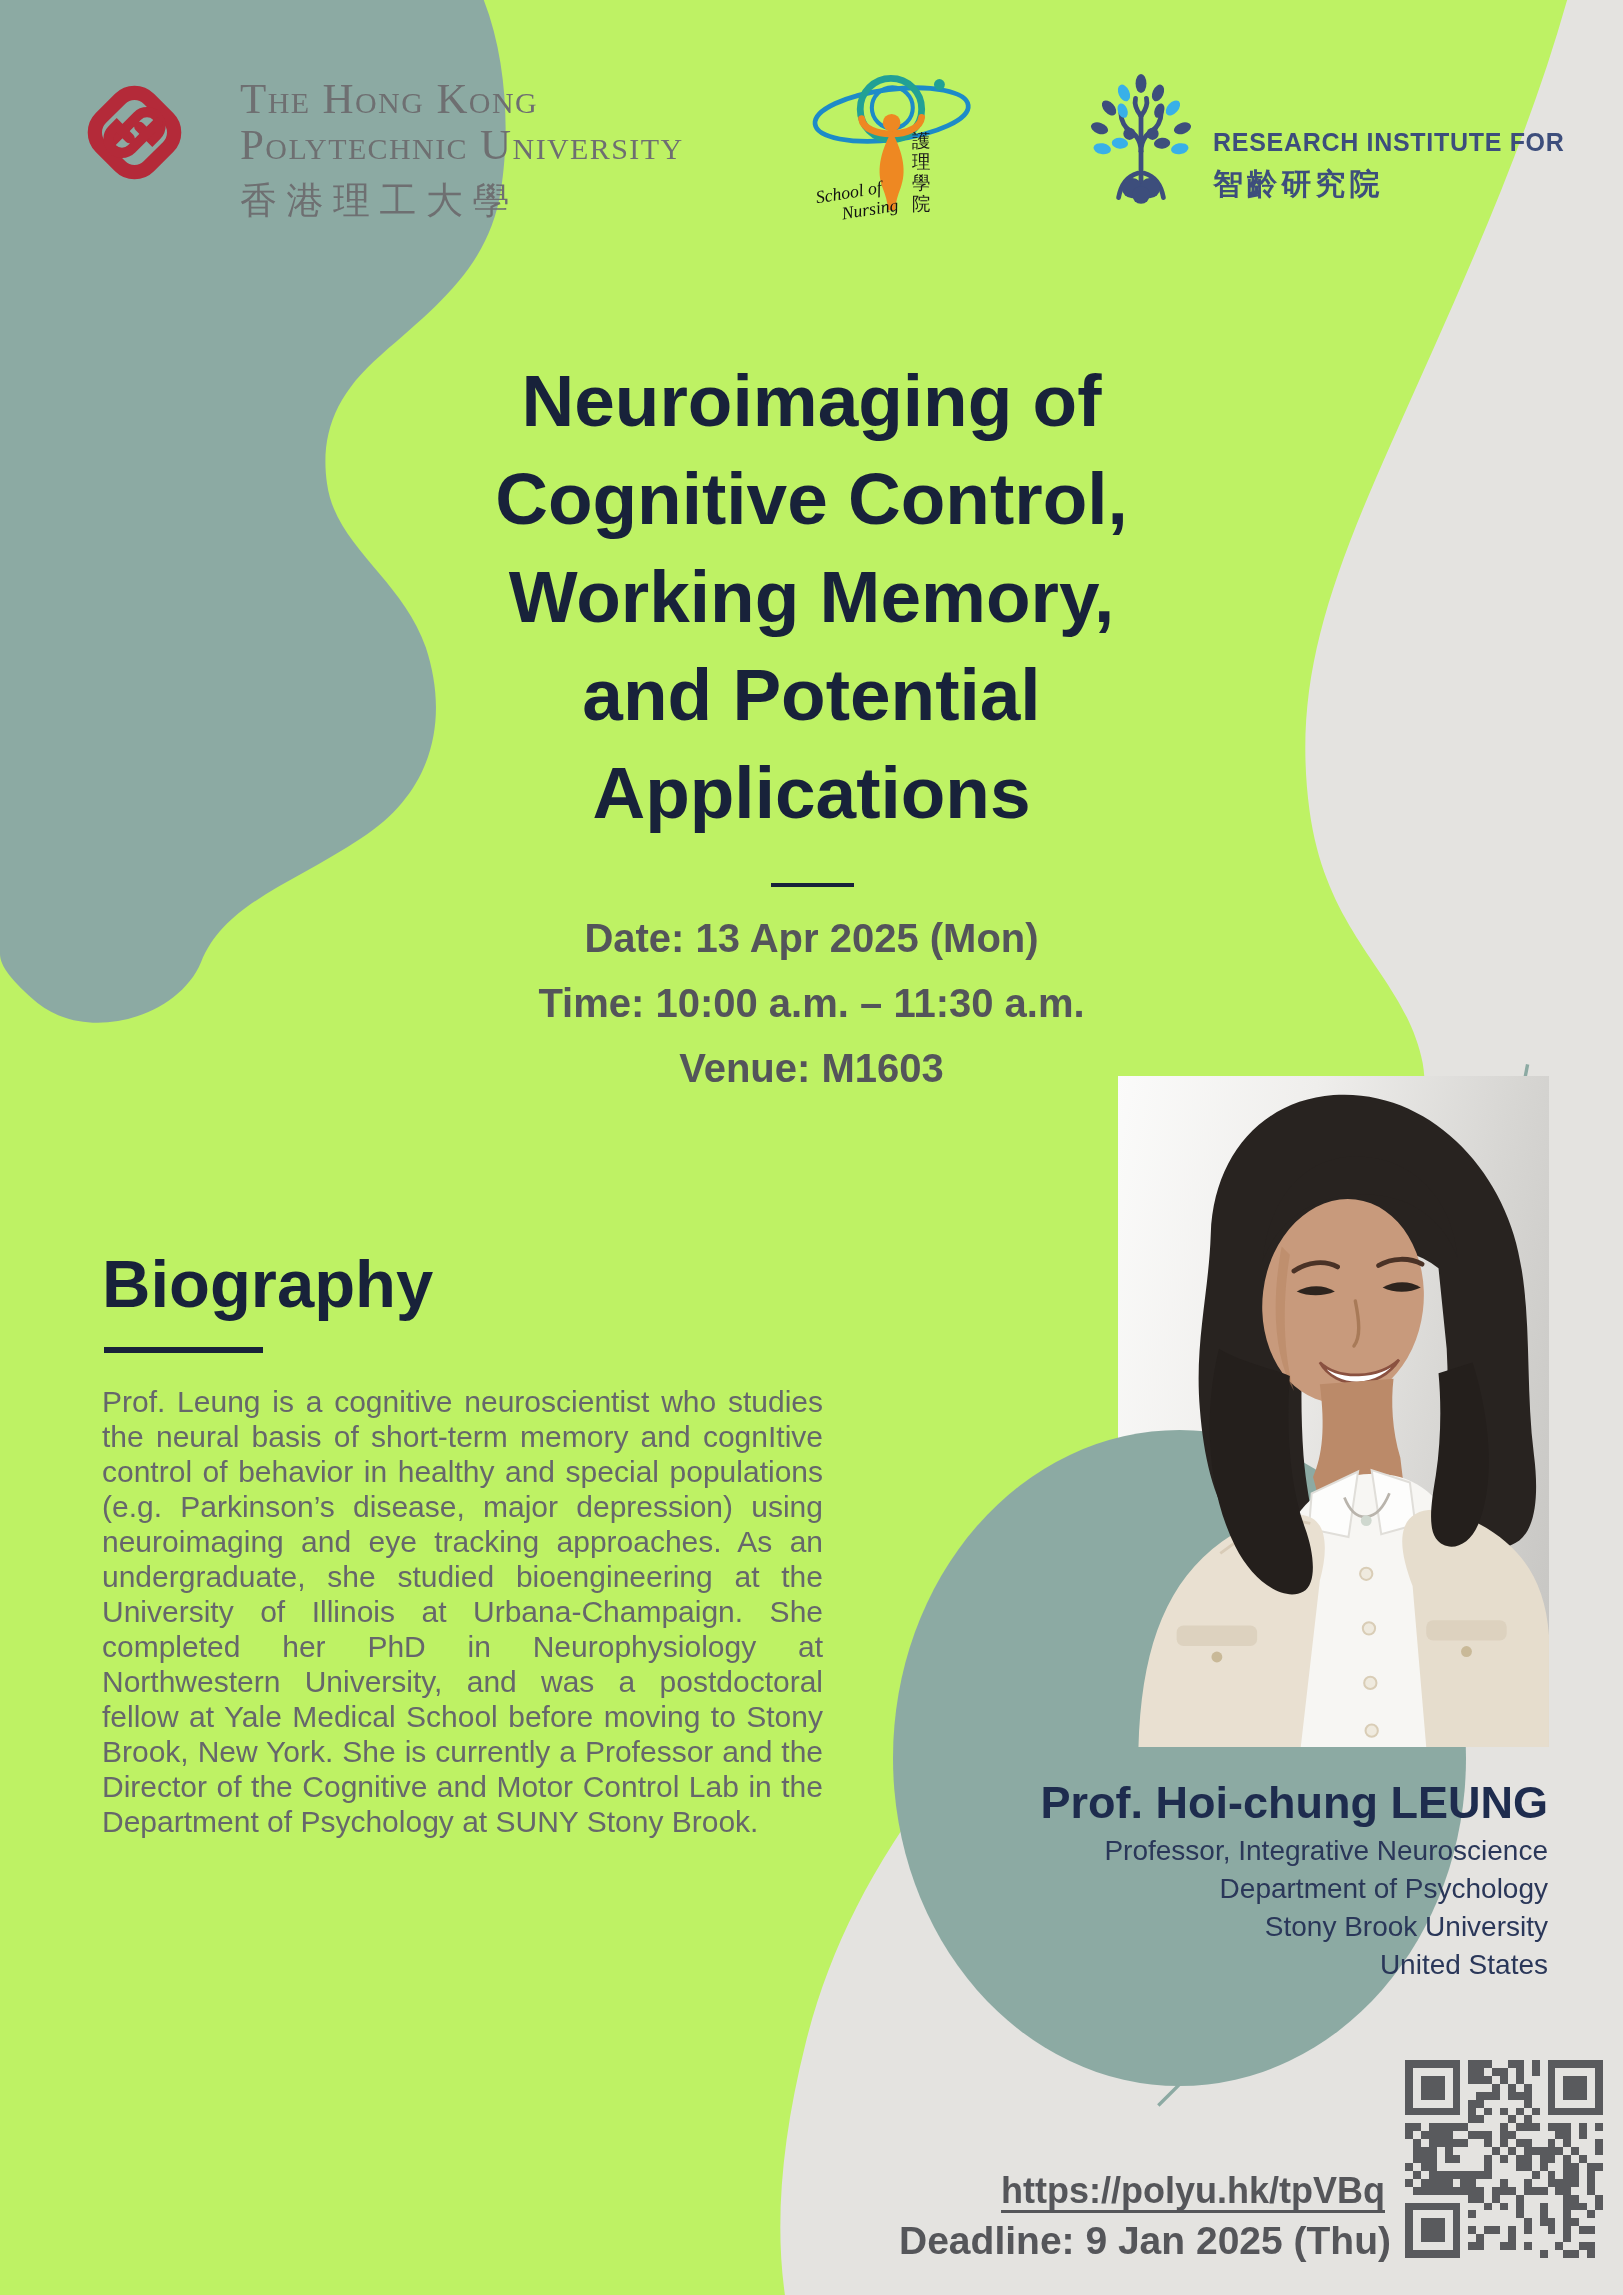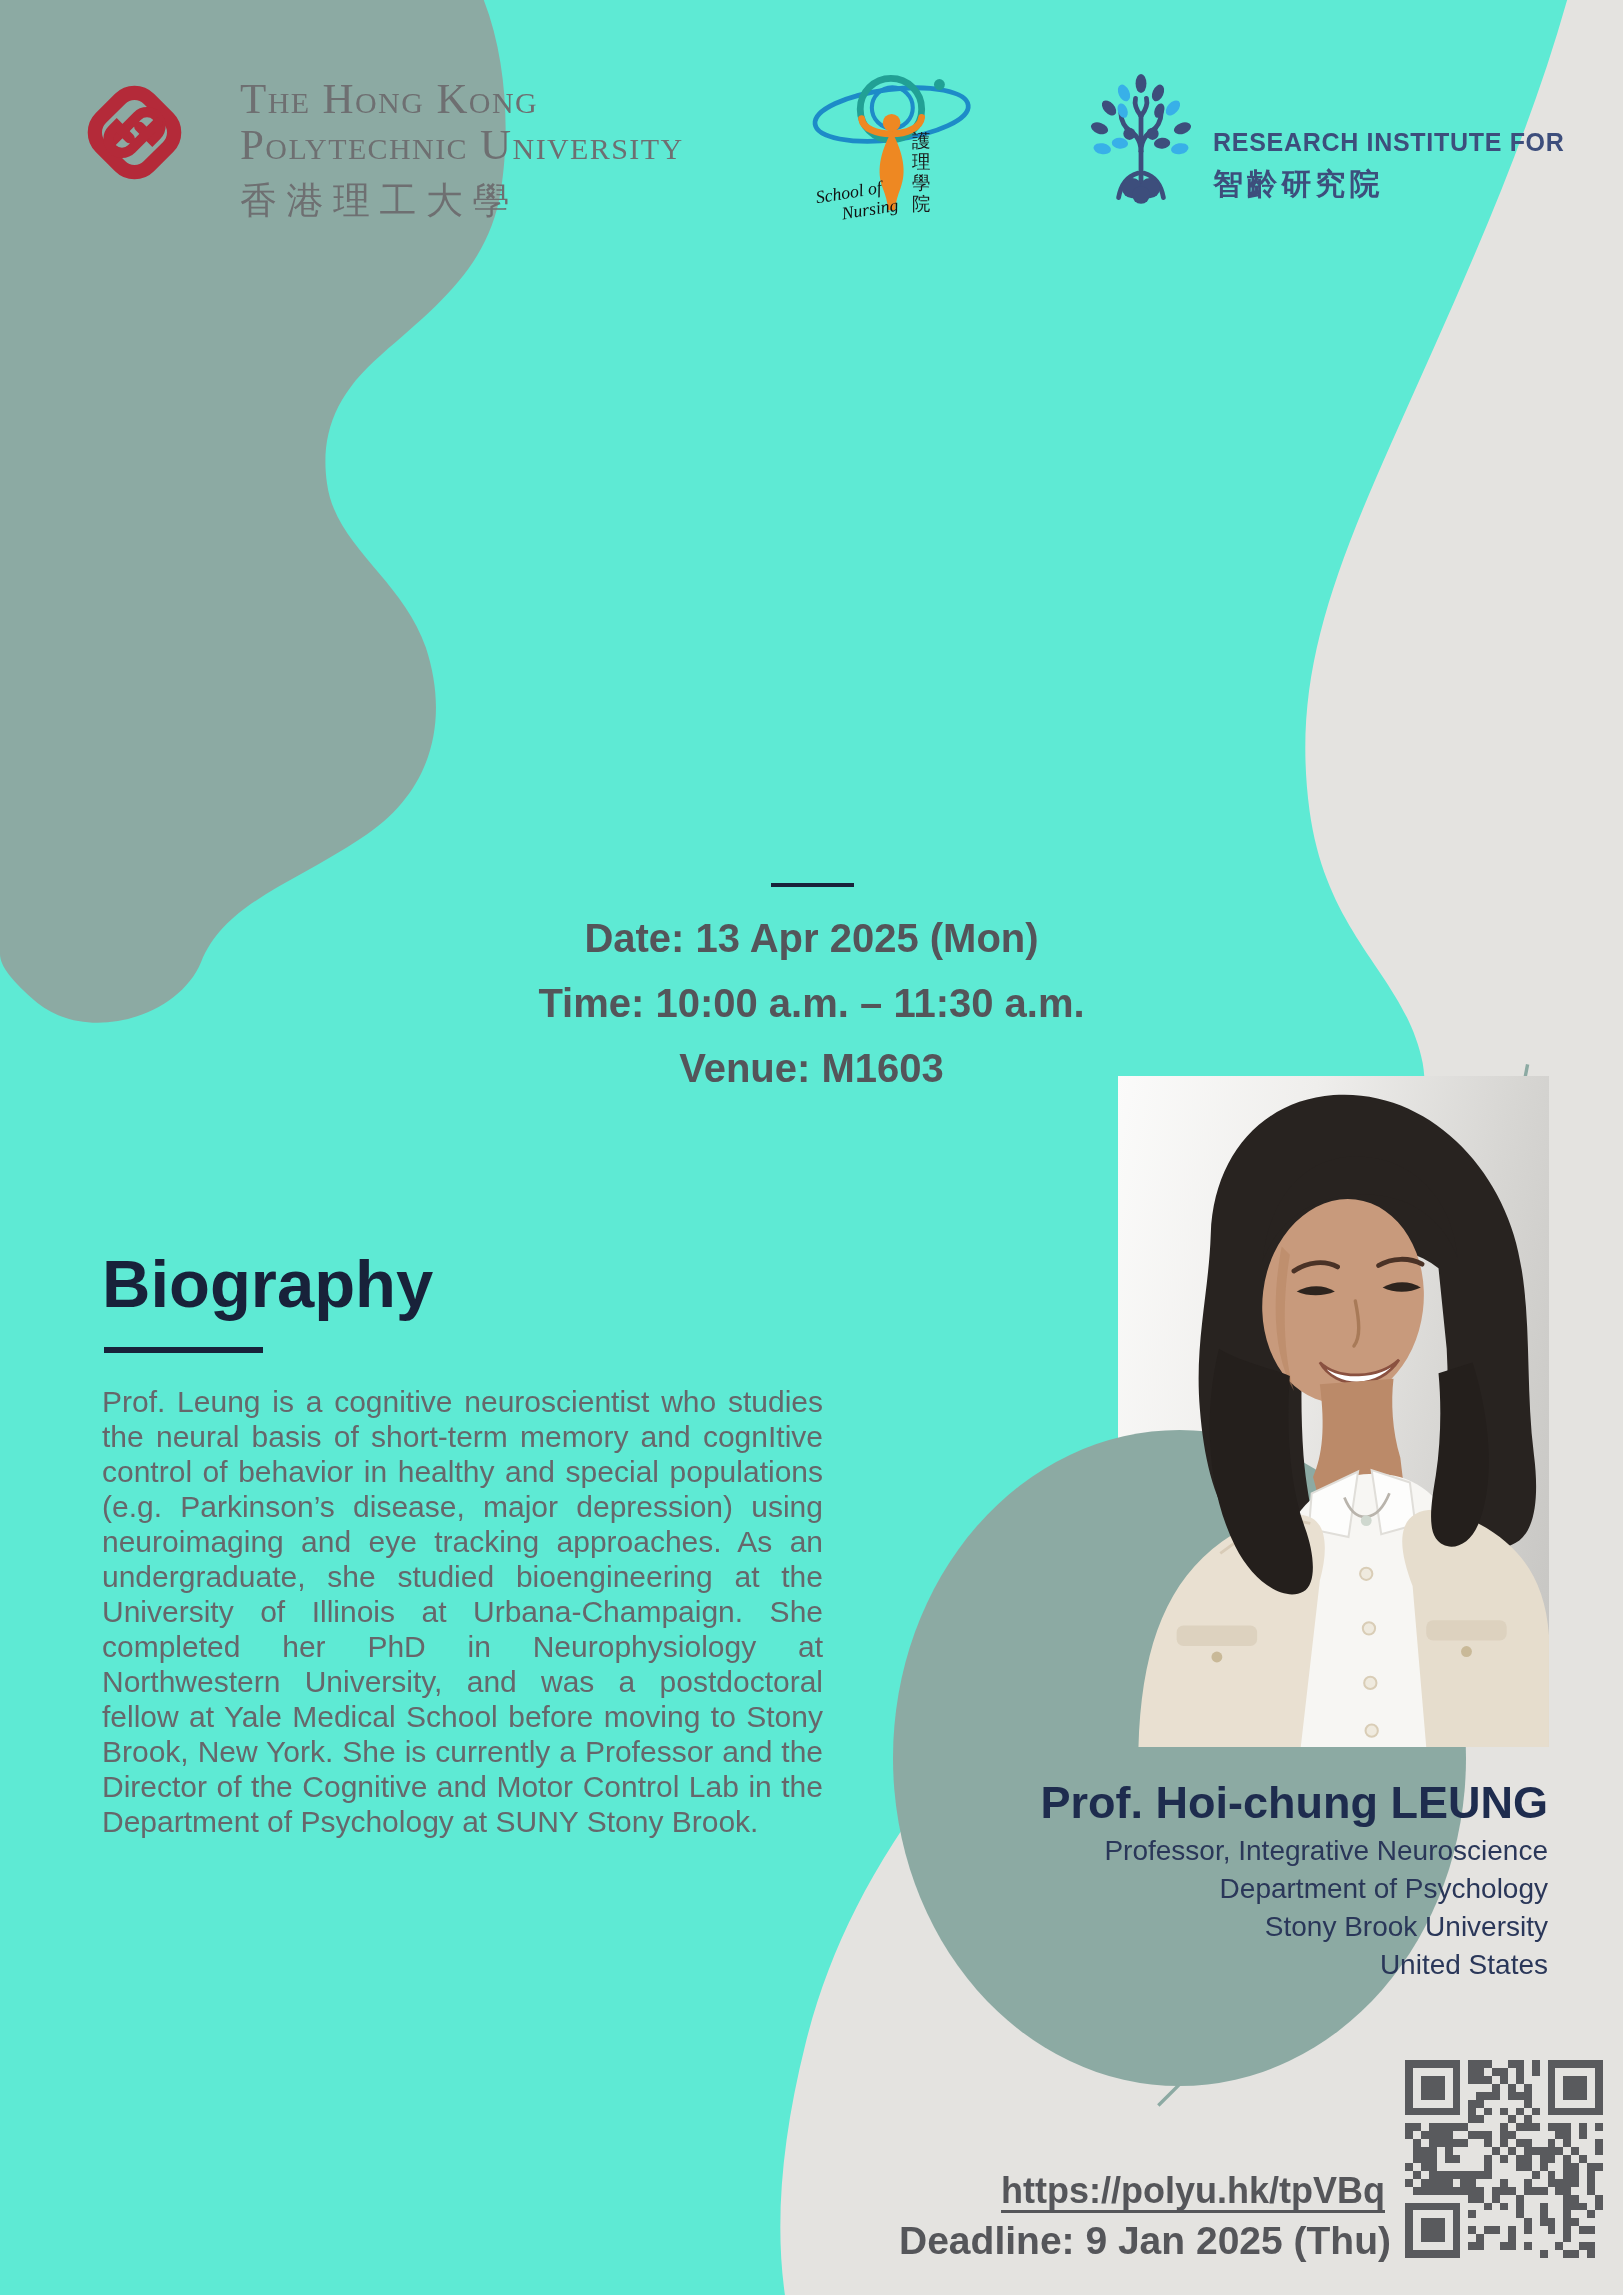--- a/index.html
+++ b/index.html
@@ -1,18 +1,18 @@
 <!DOCTYPE html>
 <html style="font-size:11px"><head>
 <meta charset="utf-8">
 <style>
   html,body{margin:0;padding:0;background:#dddddd;}
   .poster{
     position:relative; width:1623px; height:2295px; overflow:hidden;
-    background:#5eead4; font-family:"Liberation Sans",sans-serif;
+    background:#bef264; font-family:"Liberation Sans",sans-serif;
   }
   .abs{position:absolute;}
   svg.bg{position:absolute; left:0; top:0; width:1623px; height:2295px;}
 
   
   .polyu-emblem{left:76px; top:74px; width:117px; height:117px;}
   .polyu-text{left:240px; top:76px; color:#6e6f71; font-family:"Liberation Serif",serif;}
   .polyu-line{font-variant:small-caps; font-size:43px; line-height:46px; letter-spacing:1.4px; white-space:nowrap;}
   .polyu-cjk{font-size:37px; letter-spacing:9.5px; margin-top:8.2px; white-space:nowrap;}
 
@@ -150,20 +150,27 @@
         <circle cx="88" cy="172" r="15" fill="#3d4e7c"></circle>
         <circle cx="75" cy="182" r="13" fill="#3d4e7c"></circle>
       </g>
     </svg>
     <div class="risa-text">
       <div class="risa-l1">RESEARCH INSTITUTE FOR</div>
       <div class="risa-l3">智齡研究院</div>
     </div>
   </div>
 
+  <div class="abs title">
+    <div>Neuroimaging of</div>
+    <div>Cognitive Control,</div>
+    <div>Working Memory,</div>
+    <div>and Potential</div>
+    <div>Applications</div>
+  </div>
   <div class="abs title-divider"></div>
 
   <div class="abs event">
     <div>Date: 13 Apr 2025 (Mon)</div>
     <div>Time: 10:00 a.m. – 11:30 a.m.</div>
     <div>Venue: M1603</div>
   </div>
 
   <div class="abs photo-bg"></div>
   <div class="abs teal-ellipse"></div>

